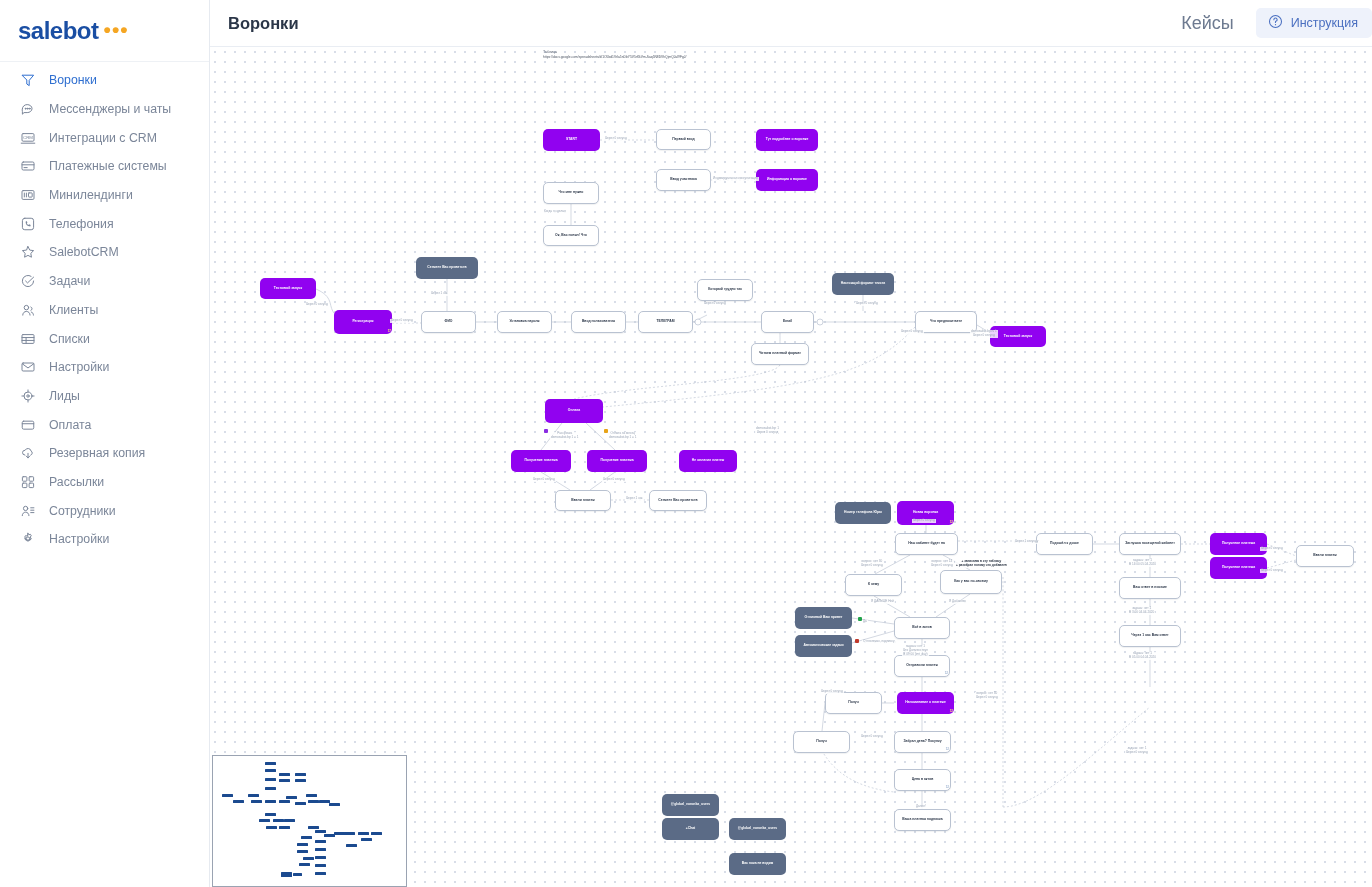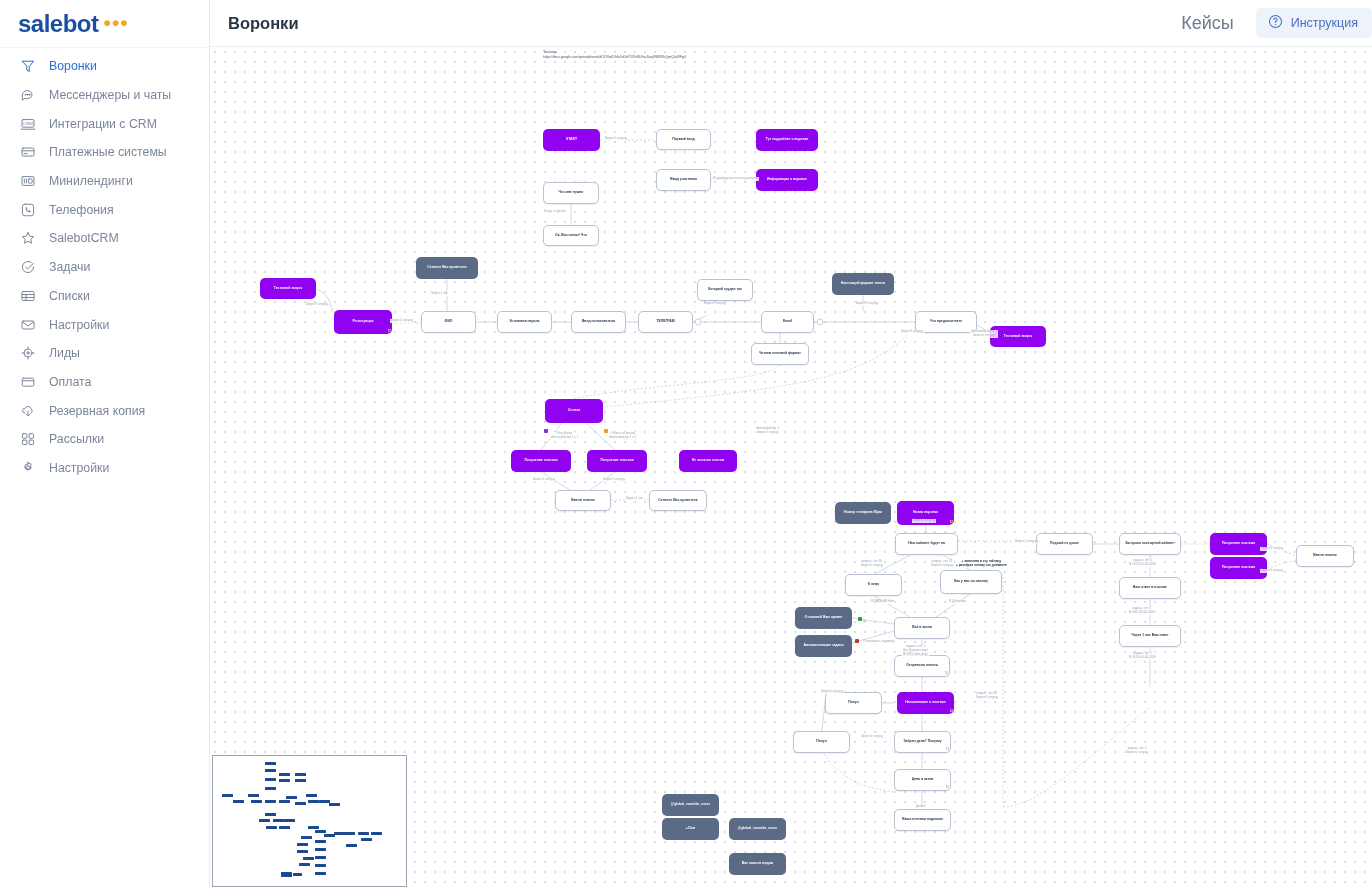--- a/index.html
+++ b/index.html
@@ -13,21 +13,21 @@
 
   
   .sidebar {
     position: absolute; left: 0; top: 0;
     width: 210px; height: 887px;
     background: #ffffff;
     border-right: 1px solid #e6eaf0;
     z-index: 20;
   }
   .brand {
-    height: 48px;
+    height: 62px;
     display: flex; align-items: center;
     padding-left: 18px;
     border-bottom: 1px solid #eef1f5;
   }
   .brand-word {
     font-size: 24px; font-weight: 700; color: #1a4ea3;
     letter-spacing: -0.5px;
   }
   .brand-dots {
     margin-left: 5px; font-size: 21px; font-weight: 700;
@@ -261,20 +261,31 @@
             <svg viewBox="0 0 20 20" fill="none" stroke="currentColor" stroke-width="1.25" stroke-linecap="round" stroke-linejoin="round">
               <path d="M17 10a7 7 0 1 1-3.2-5.9"></path>
               <path d="M7 10l2.4 2.4L17 5.2"></path>
             </svg>
           </span>
           <span class="nav-label">Задачи</span>
         </div>
         <div class="nav-item">
           <span class="nav-icon">
             <svg viewBox="0 0 20 20" fill="none" stroke="currentColor" stroke-width="1.25" stroke-linecap="round" stroke-linejoin="round">
+              <circle cx="8" cy="7" r="2.8"></circle>
+              <path d="M3.4 16.4c0-2.8 2.1-4.6 4.6-4.6s4.6 1.8 4.6 4.6"></path>
+              <path d="M13.6 6.2a2.4 2.4 0 0 1 0 4.4"></path>
+              <path d="M14.2 12.6c1.7.4 2.6 1.9 2.6 3.8"></path>
+            </svg>
+          </span>
+          <span class="nav-label">Клиенты</span>
+        </div>
+        <div class="nav-item">
+          <span class="nav-icon">
+            <svg viewBox="0 0 20 20" fill="none" stroke="currentColor" stroke-width="1.25" stroke-linecap="round" stroke-linejoin="round">
               <rect x="2.5" y="4.5" width="15" height="11" rx="1.2"></rect>
               <line x1="2.5" y1="8.2" x2="17.5" y2="8.2"></line>
               <line x1="2.5" y1="11.8" x2="17.5" y2="11.8"></line>
               <line x1="7.6" y1="8.2" x2="7.6" y2="15.5"></line>
             </svg>
           </span>
           <span class="nav-label">Списки</span>
         </div>
         <div class="nav-item">
           <span class="nav-icon">
@@ -320,20 +331,32 @@
         <div class="nav-item">
           <span class="nav-icon">
             <svg viewBox="0 0 20 20" fill="none" stroke="currentColor" stroke-width="1.25" stroke-linecap="round" stroke-linejoin="round">
               <rect x="3" y="3.4" width="5.6" height="5.6" rx="1"></rect>
               <rect x="11.4" y="3.4" width="5.6" height="5.6" rx="1"></rect>
               <rect x="3" y="11.4" width="5.6" height="5.6" rx="1"></rect>
               <rect x="11.4" y="11.4" width="5.6" height="5.6" rx="1"></rect>
             </svg>
           </span>
           <span class="nav-label">Рассылки</span>
+        </div>
+        <div class="nav-item">
+          <span class="nav-icon">
+            <svg viewBox="0 0 20 20" fill="none" stroke="currentColor" stroke-width="1.25" stroke-linecap="round" stroke-linejoin="round">
+              <circle cx="7" cy="6.8" r="2.7"></circle>
+              <path d="M2.8 15.8c0-2.6 1.9-4.3 4.2-4.3s4.2 1.7 4.2 4.3"></path>
+              <line x1="13.4" y1="6" x2="17.4" y2="6"></line>
+              <line x1="13.4" y1="9" x2="17.4" y2="9"></line>
+              <line x1="13.4" y1="12" x2="17.4" y2="12"></line>
+            </svg>
+          </span>
+          <span class="nav-label">Сотрудники</span>
         </div>
         <div class="nav-item">
           <span class="nav-icon">
             <svg viewBox="0 0 20 20" fill="none" stroke="currentColor" stroke-width="1.25" stroke-linecap="round" stroke-linejoin="round">
               <circle cx="10" cy="10" r="2.6"></circle>
               <path d="M10 2.8l1 1.9 2.1-.5 1 1.8-1.4 1.6 1.4 1.6-1 1.8-2.1-.5-1 1.9-1-1.9-2.1.5-1-1.8L7.3 9.2 5.9 7.6l1-1.8 2.1.5z"></path>
             </svg>
           </span>
           <span class="nav-label">Настройки</span>
         </div>

